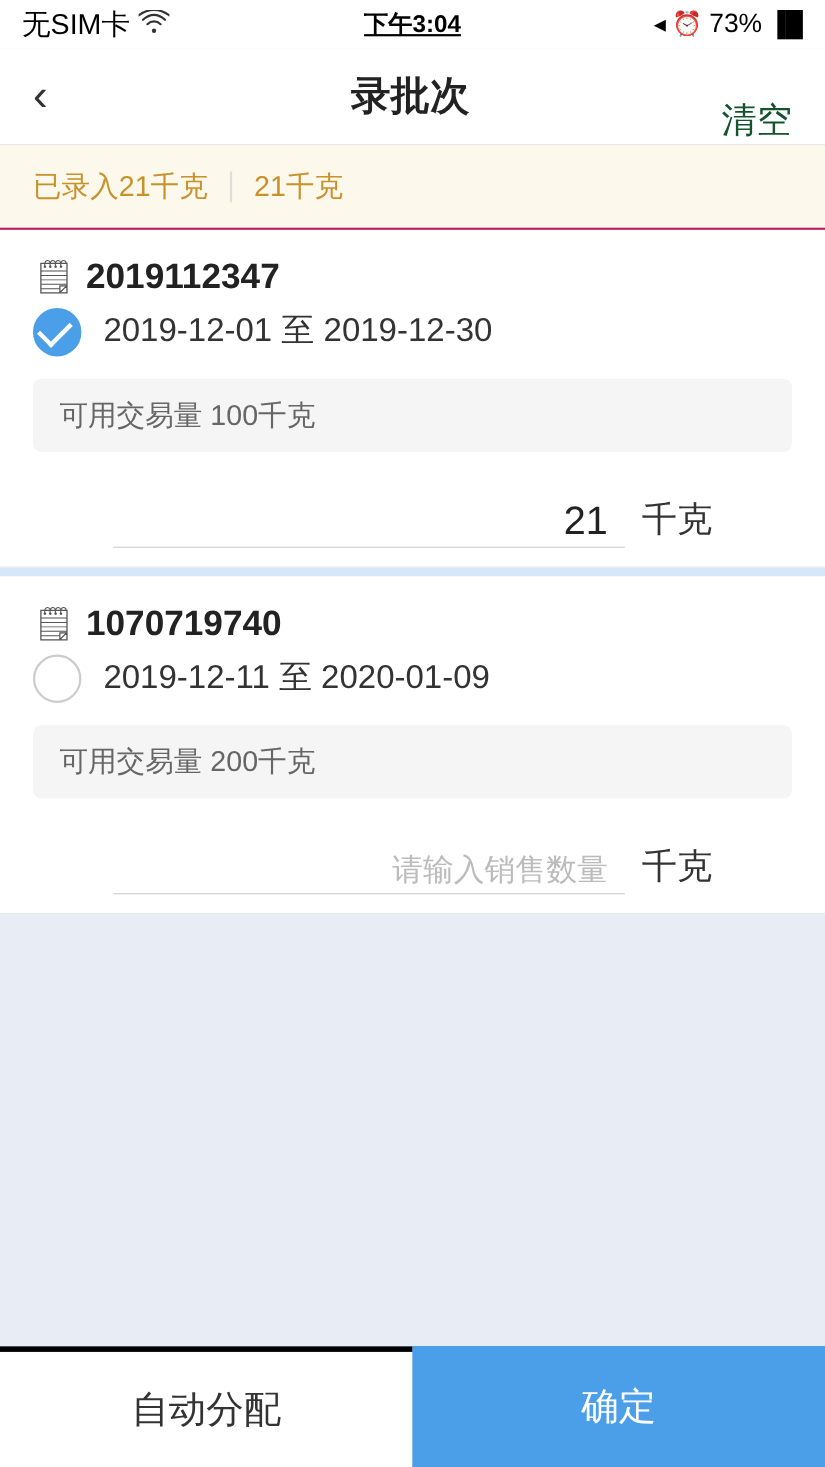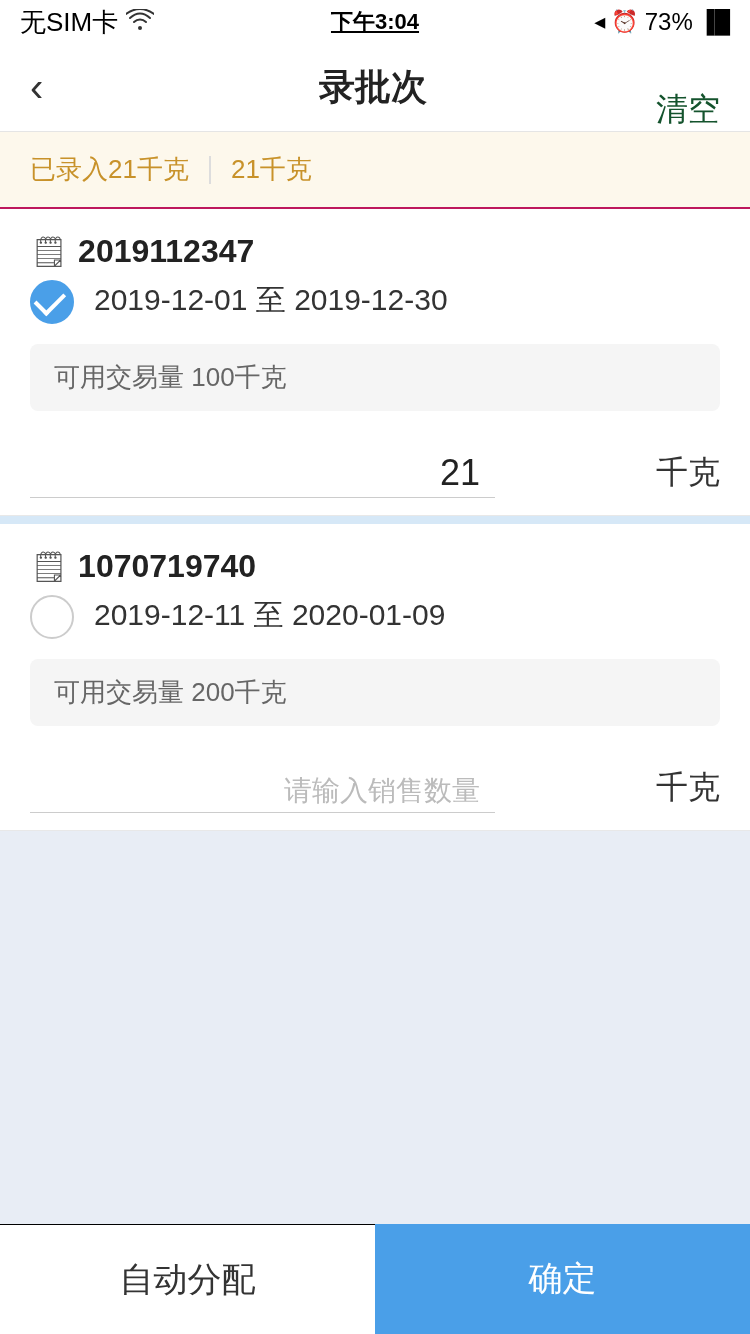--- a/index.html
+++ b/index.html
@@ -160,21 +160,21 @@
     .batch-avail-text {
       font-size: 26px;
       color: #666;
     }
 
     
     .input-row {
       padding: 20px 30px;
       display: flex;
       align-items: center;
-      justify-content: space-between;
+      justify-content: center;
       gap: 16px;
       border-bottom: 1px solid #e8e8e8;
       background: #fff;
     }
     .input-field {
       font-size: 36px;
       color: #222;
       font-weight: 500;
       text-align: right;
       border: none;
@@ -226,21 +226,21 @@
       bottom: 0;
       left: 0;
     }
     .btn-auto {
       flex: 1;
       background: #fff;
       border: none;
       font-size: 34px;
       color: #333;
       cursor: pointer;
-      border-top: 1px solid #000000;
+      border-top: 5px solid #000000;
     }
     .btn-confirm {
       flex: 1;
       background: #4a9fe8;
       border: none;
       font-size: 34px;
       color: #fff;
       cursor: pointer;
     }
 

